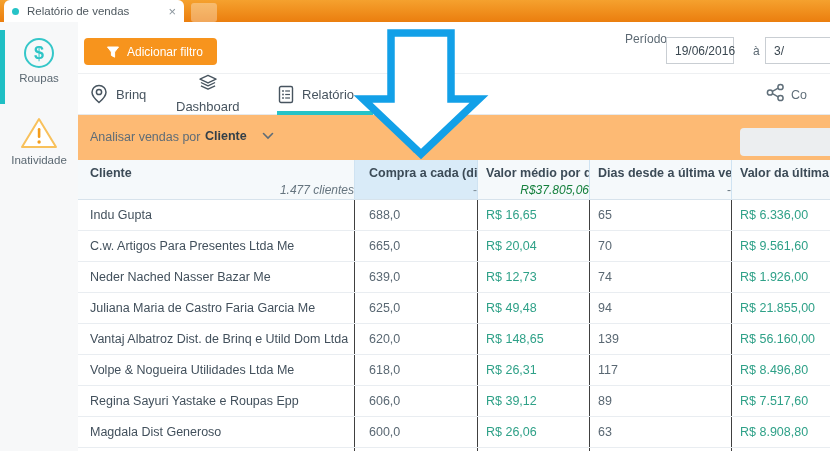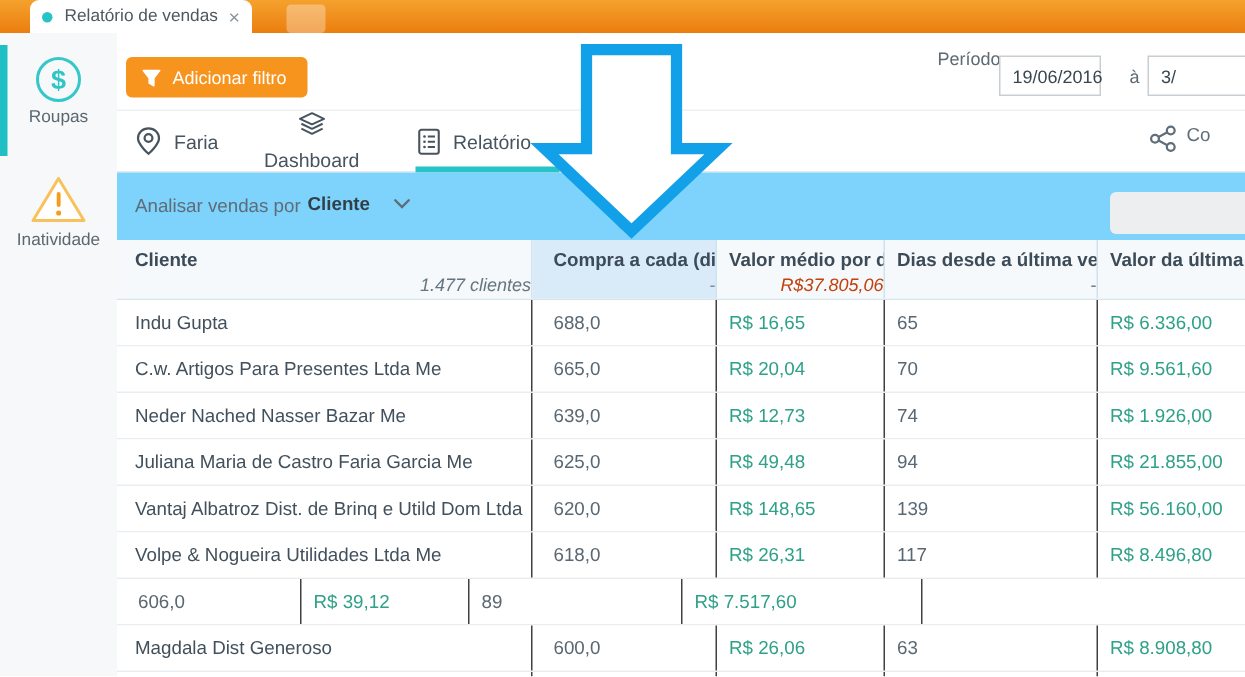--- a/index.html
+++ b/index.html
@@ -3,74 +3,74 @@
 <meta charset="utf-8">
 <style>
   * { margin:0; padding:0; box-sizing:border-box; }
   html,body { width:830px; height:451px; overflow:hidden; }
   body { font-family:"Liberation Sans","DejaVu Sans",sans-serif; background:#fff; }
   .app { position:relative; width:830px; height:451px; overflow:hidden; background:#fff; }
 
   
   .topbar { position:absolute; left:0; top:0; width:830px; height:22px;
             background:linear-gradient(180deg,#F5A12E 0%,#EB7E0E 100%); }
-  .wintab { position:absolute; left:20px; top:0; width:148px; height:22px; background:#fff;
+  .wintab { position:absolute; left:4px; top:0; width:180px; height:22px; background:#fff;
             border-radius:6px 6px 0 0; display:flex; align-items:center; padding:0 8px; }
   .wintab .dot { width:7px; height:7px; border-radius:50%; background:#26C3C7; margin-right:8px; flex:0 0 auto; }
   .wintab .title { font-size:11.5px; color:#4E585F; flex:1; white-space:nowrap; overflow:hidden; }
   .wintab .close { font-size:13px; color:#8A959D; margin-left:6px; cursor:pointer; line-height:1; }
   .newtab-block { position:absolute; left:191px; top:3px; width:26px; height:19px;
                   background:rgba(255,255,255,0.32); border-radius:3px; }
 
   
   .sidebar { position:absolute; left:0; top:22px; width:78px; height:429px; background:#F7F8F9; }
   .side-active-bar { position:absolute; left:0; top:8px; width:5px; height:74px; background:#1FBFC4; }
   .side-item { position:absolute; left:0; width:78px; text-align:center; cursor:pointer; }
   .side-item .lbl { font-size:11.5px; color:#5B6872; margin-top:4px; }
   .dollar-circle { width:30px; height:30px; border:2px solid #35C7C9; border-radius:50%;
                    margin:0 auto; display:flex; align-items:center; justify-content:center;
                    color:#2FC5C7; font-size:18px; font-weight:bold; }
 
   
   .toolbar { position:absolute; left:78px; top:22px; width:752px; height:52px; background:#fff; }
   .toolbar-sep { position:absolute; left:78px; top:73px; width:752px; height:1px; background:#EEF0F2; }
   .btn-filter { position:absolute; left:6px; top:16px; height:27px; background:#F7941D; border:none;
-                border-radius:4px; color:#fff; font-size:12px; font-family:inherit; padding:0 14px 0 10px;
+                border-radius:4px; color:#fff; font-size:12px; font-family:inherit; padding:0 14px 0 22px;
                 display:flex; align-items:center; gap:7px; cursor:pointer; }
   .period-label { position:absolute; left:547px; top:10px; font-size:12px; color:#5D6A74; }
   .date-input { position:absolute; top:15px; height:27px; border:1px solid #C9CED3; background:#fff;
                 display:flex; align-items:center; font-size:12px; color:#3A4750; padding:0 6px 0 8px; gap:7px; }
   .date-from { left:588px; width:68px; }
   .date-sep  { position:absolute; left:675px; top:22px; font-size:12px; color:#5D6A74; }
   .date-to   { left:687px; width:150px; }
 
   
   .tabbar { position:absolute; left:78px; top:74px; width:752px; height:41px; background:#fff;
             border-bottom:1px solid #E6E9EB; }
   .tabitem { position:absolute; top:0; height:40px; display:flex; align-items:center; gap:8px;
              font-size:13px; color:#47545F; cursor:pointer; }
   .tab-underline { position:absolute; left:199px; bottom:-1px; width:96px; height:4px; background:#26C3C7; }
-  .share { position:absolute; left:688px; top:9px; display:flex; align-items:flex-start; gap:6px;
+  .share { position:absolute; left:688px; top:9px; display:flex; align-items:flex-end; gap:6px;
            font-size:12.5px; color:#5F6E79; cursor:pointer; white-space:nowrap; }
 
   
-  .analyze { position:absolute; left:78px; top:115px; width:752px; height:45px; background:#7dd3fc; }
+  .analyze { position:absolute; left:78px; top:115px; width:752px; height:45px; background:#fdba74; }
   .analyze .lbl  { position:absolute; left:12px; top:15px; font-size:12.5px; color:#5E6C77; }
   .analyze .val  { position:absolute; left:127px; top:14px; font-size:12.5px; font-weight:bold; color:#333F48; cursor:pointer; }
   .analyze .chev { position:absolute; left:184px; top:17px; cursor:pointer; }
   .graybox { position:absolute; left:662px; top:13px; width:120px; height:28px; background:#ECEEF0; border-radius:4px; }
 
   
   .table { position:absolute; left:78px; top:160px; width:814px; }
   .thead { display:flex; height:40px; border-bottom:1px solid #D7E3EC; }
   .th { position:relative; padding-top:6px; background:#F5F9FB; border-right:1px solid #CFE3F2; }
   .th-label { font-size:12.5px; font-weight:bold; color:#3C4B57; white-space:nowrap; overflow:hidden; }
   .th-sub   { font-size:12px; color:#66757F; margin-top:3px;text-align:right; }
   .th-sub.italic { font-style:italic; }
-  .th-sub.money  { font-style:italic; color:#c2410c; }
+  .th-sub.money  { font-style:italic; color:#15803d; }
   .th.sorted { background:#D9EBF8; }
   .th.sorted .th-sub { color:#7D8C96; }
   .sort-caret { position:absolute; top:-13px; left:54px; width:0; height:0;
                 border-left:5px solid transparent; border-right:5px solid transparent;
                 border-top:6px solid #7FA0B8; }
   .trow { display:flex; height:31px; border-bottom:1px solid #E9EDF1; background:#fff; cursor:pointer; }
   .td { line-height:30px; font-size:12.5px; color:#5A6873; white-space:nowrap; overflow:hidden;
         border-right:1px solid #404040; }
   .td.name { color:#42505C; }
   .td.money { color:#2FA188; }
@@ -138,21 +138,21 @@
     </div>
   </div>
   <div class="toolbar-sep"></div>
 
   <div class="tabbar">
     <div class="tabitem" style="left:12px;">
       <svg class="icon" width="18" height="20" viewBox="0 0 18 20">
         <path d="M9 1.5 C13 1.5 16 4.5 16 8.2 C16 12.5 9 18.5 9 18.5 C9 18.5 2 12.5 2 8.2 C2 4.5 5 1.5 9 1.5 Z" fill="none" stroke="#47545F" stroke-width="1.5"></path>
         <circle cx="9" cy="8" r="2.6" fill="none" stroke="#47545F" stroke-width="1.5"></circle>
       </svg>
-      <span>Faria</span>
+      <span>Brinq</span>
     </div>
     <div class="tabitem" style="left:98px;flex-direction:column;">
       <svg class="icon" width="20" height="18" viewBox="0 0 20 18">
         <path d="M10 1.5 L18.5 5.5 L10 9.5 L1.5 5.5 Z" fill="none" stroke="#47545F" stroke-width="1.4" stroke-linejoin="round"></path>
         <path d="M2.5 9 L10 12.6 L17.5 9" fill="none" stroke="#47545F" stroke-width="1.4" stroke-linejoin="round"></path>
         <path d="M2.5 12.5 L10 16.1 L17.5 12.5" fill="none" stroke="#47545F" stroke-width="1.4" stroke-linejoin="round"></path>
       </svg>
       <span>Dashboard</span>
     </div>
     <div class="tabitem" style="left:200px;">
@@ -256,20 +256,21 @@
 
   <div class="trow">
     <div class="td name c0">Volpe &amp; Nogueira Utilidades Ltda Me</div>
     <div class="td c1">618,0</div>
     <div class="td money c2">R$ 26,31</div>
     <div class="td c3">117</div>
     <div class="td money c4">R$ 8.496,80</div>
   </div>
 
   <div class="trow">
+    <div class="td name c0">Regina Sayuri Yastake e Roupas Epp</div>
     <div class="td c1">606,0</div>
     <div class="td money c2">R$ 39,12</div>
     <div class="td c3">89</div>
     <div class="td money c4">R$ 7.517,60</div>
   </div>
 
   <div class="trow">
     <div class="td name c0">Magdala Dist Generoso</div>
     <div class="td c1">600,0</div>
     <div class="td money c2">R$ 26,06</div>

